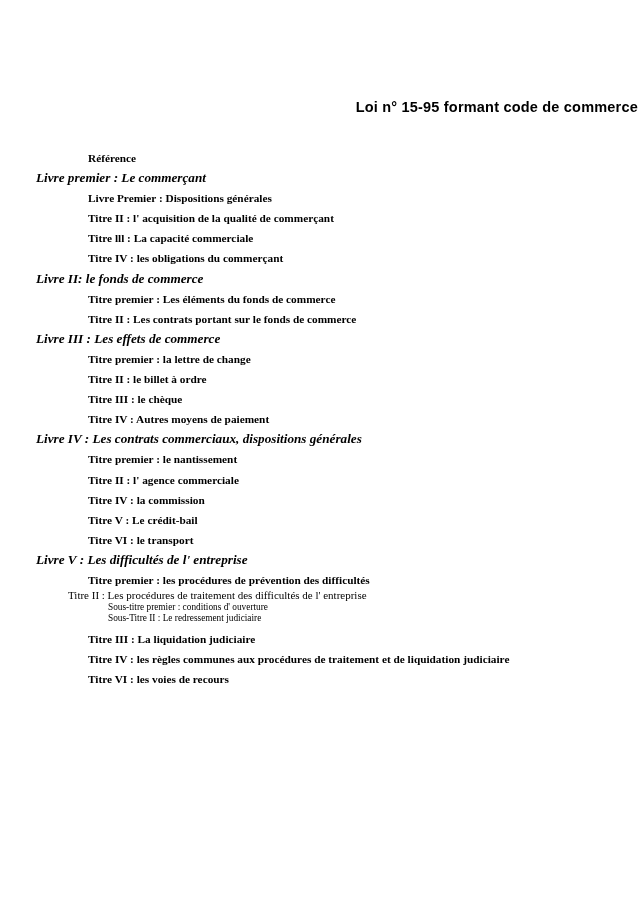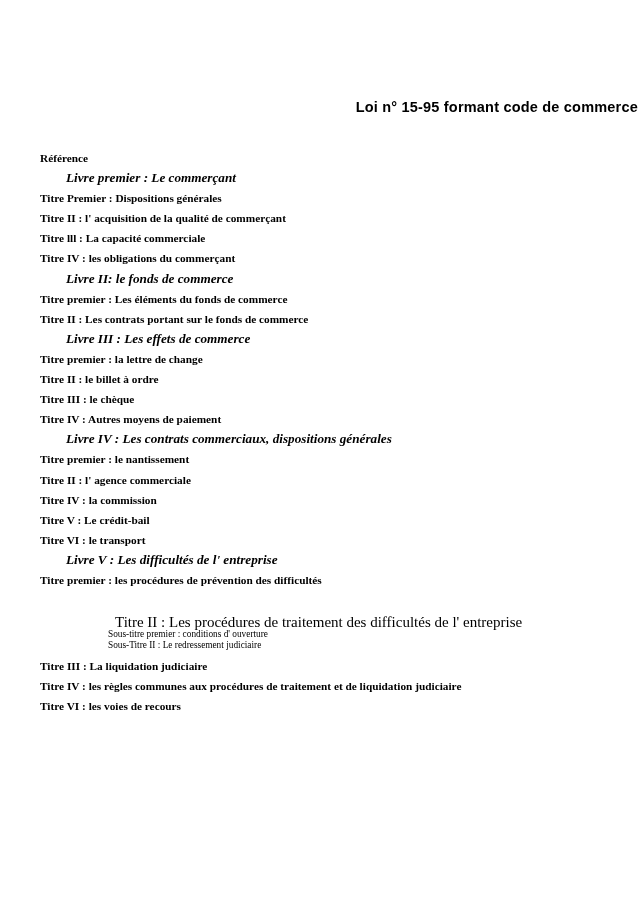--- a/index.html
+++ b/index.html
@@ -46,39 +46,38 @@
     display: block;
     white-space: nowrap;
     color: #000000;
   }
 
   
   .level-titre {
     font-size: 11.3px;
     font-weight: bold;
     line-height: 20.1px;
-    padding-left: 40px;
+    padding-left: 88px;
   }
 
   
   .level-livre {
     font-size: 13.2px;
     font-weight: bold;
     font-style: italic;
     line-height: 20.1px;
-    padding-left: 66px;
+    padding-left: 36px;
   }
 
   
   .level-sub-a {
-    font-size: 15px;
+    font-size: 11px;
     font-weight: normal;
     line-height: 11.6px;
-    padding-left: 115px;
-    margin-top: 27px;
+    padding-left: 68px;
   }
 
   .level-sub-b {
     font-size: 9.3px;
     font-weight: normal;
     line-height: 11.6px;
     padding-left: 108px;
   }
 
   
@@ -89,21 +88,21 @@
 </head>
 <body>
 
 <div class="page" style="background: rgb(255, 255, 255);">
 
   <h1 class="doc-title">Loi n° 15-95 formant code de commerce</h1>
 
   <div class="outline">
       <div class="entry level-titre">Référence</div>
       <div class="entry level-livre">Livre premier : Le commerçant</div>
-      <div class="entry level-titre">Titre Premier : Dispositions générales</div>
+      <div class="entry level-titre">Livre Premier : Dispositions générales</div>
       <div class="entry level-titre">Titre II : l' acquisition de la qualité de commerçant</div>
       <div class="entry level-titre">Titre lll : La capacité commerciale</div>
       <div class="entry level-titre">Titre IV : les obligations du commerçant</div>
       <div class="entry level-livre">Livre II: le fonds de commerce</div>
       <div class="entry level-titre">Titre premier : Les éléments du fonds de commerce</div>
       <div class="entry level-titre">Titre II : Les contrats portant sur le fonds de commerce</div>
       <div class="entry level-livre">Livre III : Les effets de commerce</div>
       <div class="entry level-titre">Titre premier : la lettre de change</div>
       <div class="entry level-titre">Titre II : le billet à ordre</div>
       <div class="entry level-titre">Titre III : le chèque</div>

